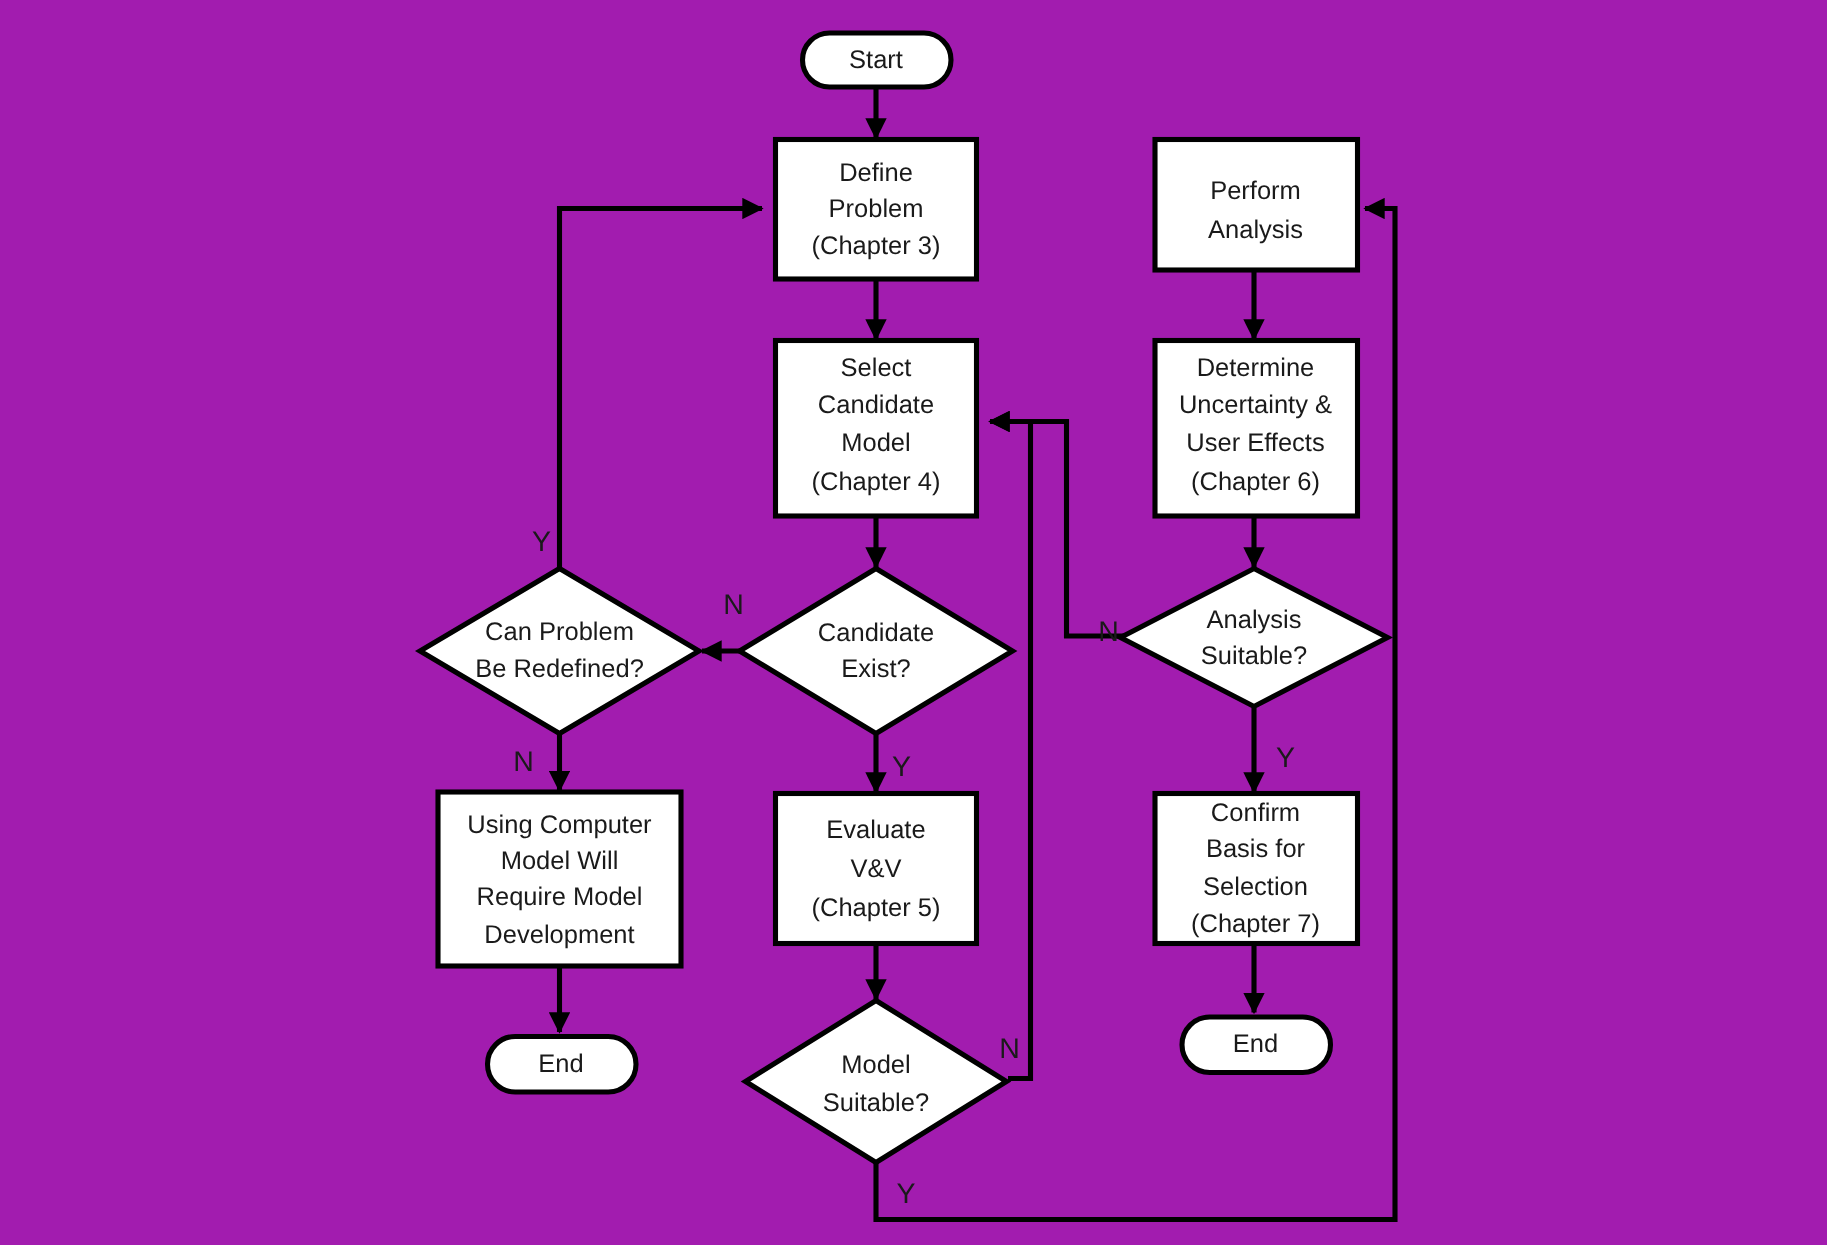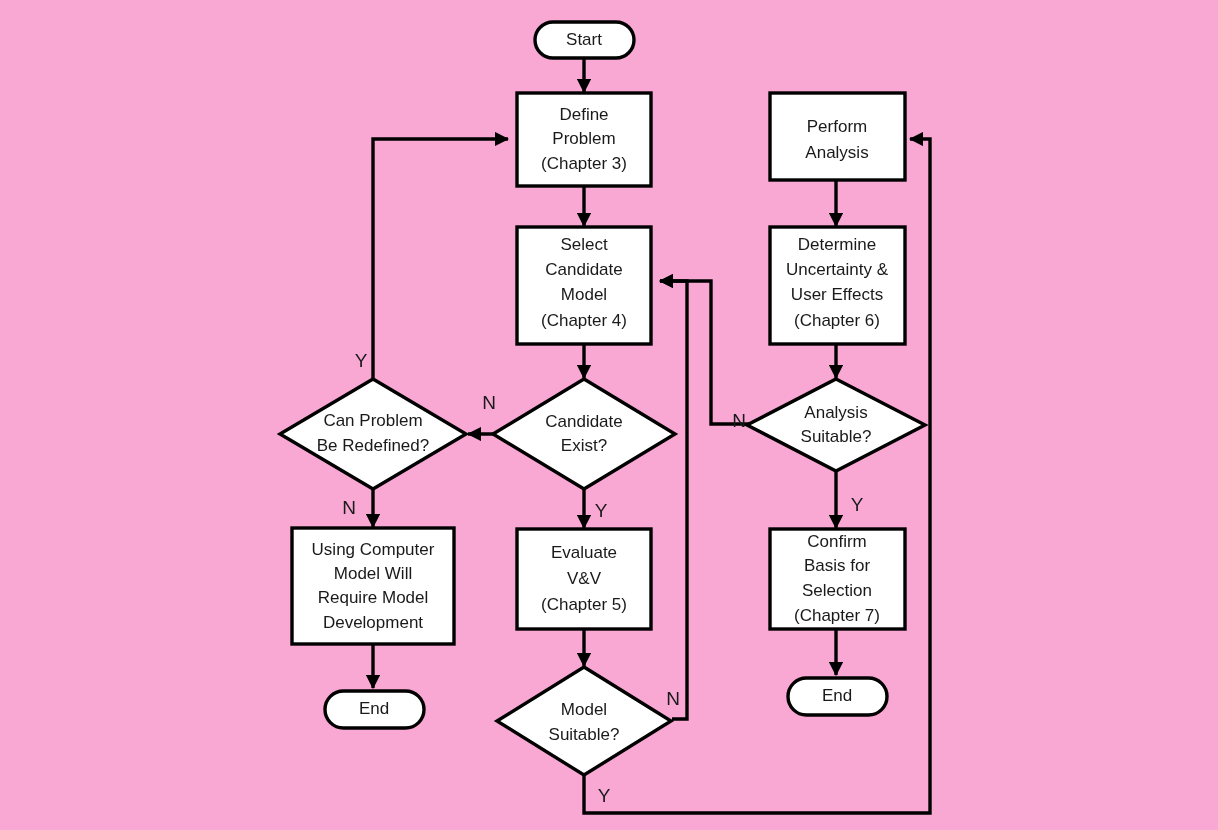--- a/index.html
+++ b/index.html
@@ -8,21 +8,21 @@
     padding: 0;
     background: #ffffff;
   }
   body {
     font-family: "Liberation Sans", sans-serif;
   }
   #canvas {
     position: relative;
     width: 1218px;
     height: 830px;
-    background: #f9a8d4;
+    background: #a21caf;
     overflow: hidden;
   }
   #flow-svg {
     position: absolute;
     left: 0;
     top: 0;
     width: 1218px;
     height: 830px;
   }
   .node-text {

